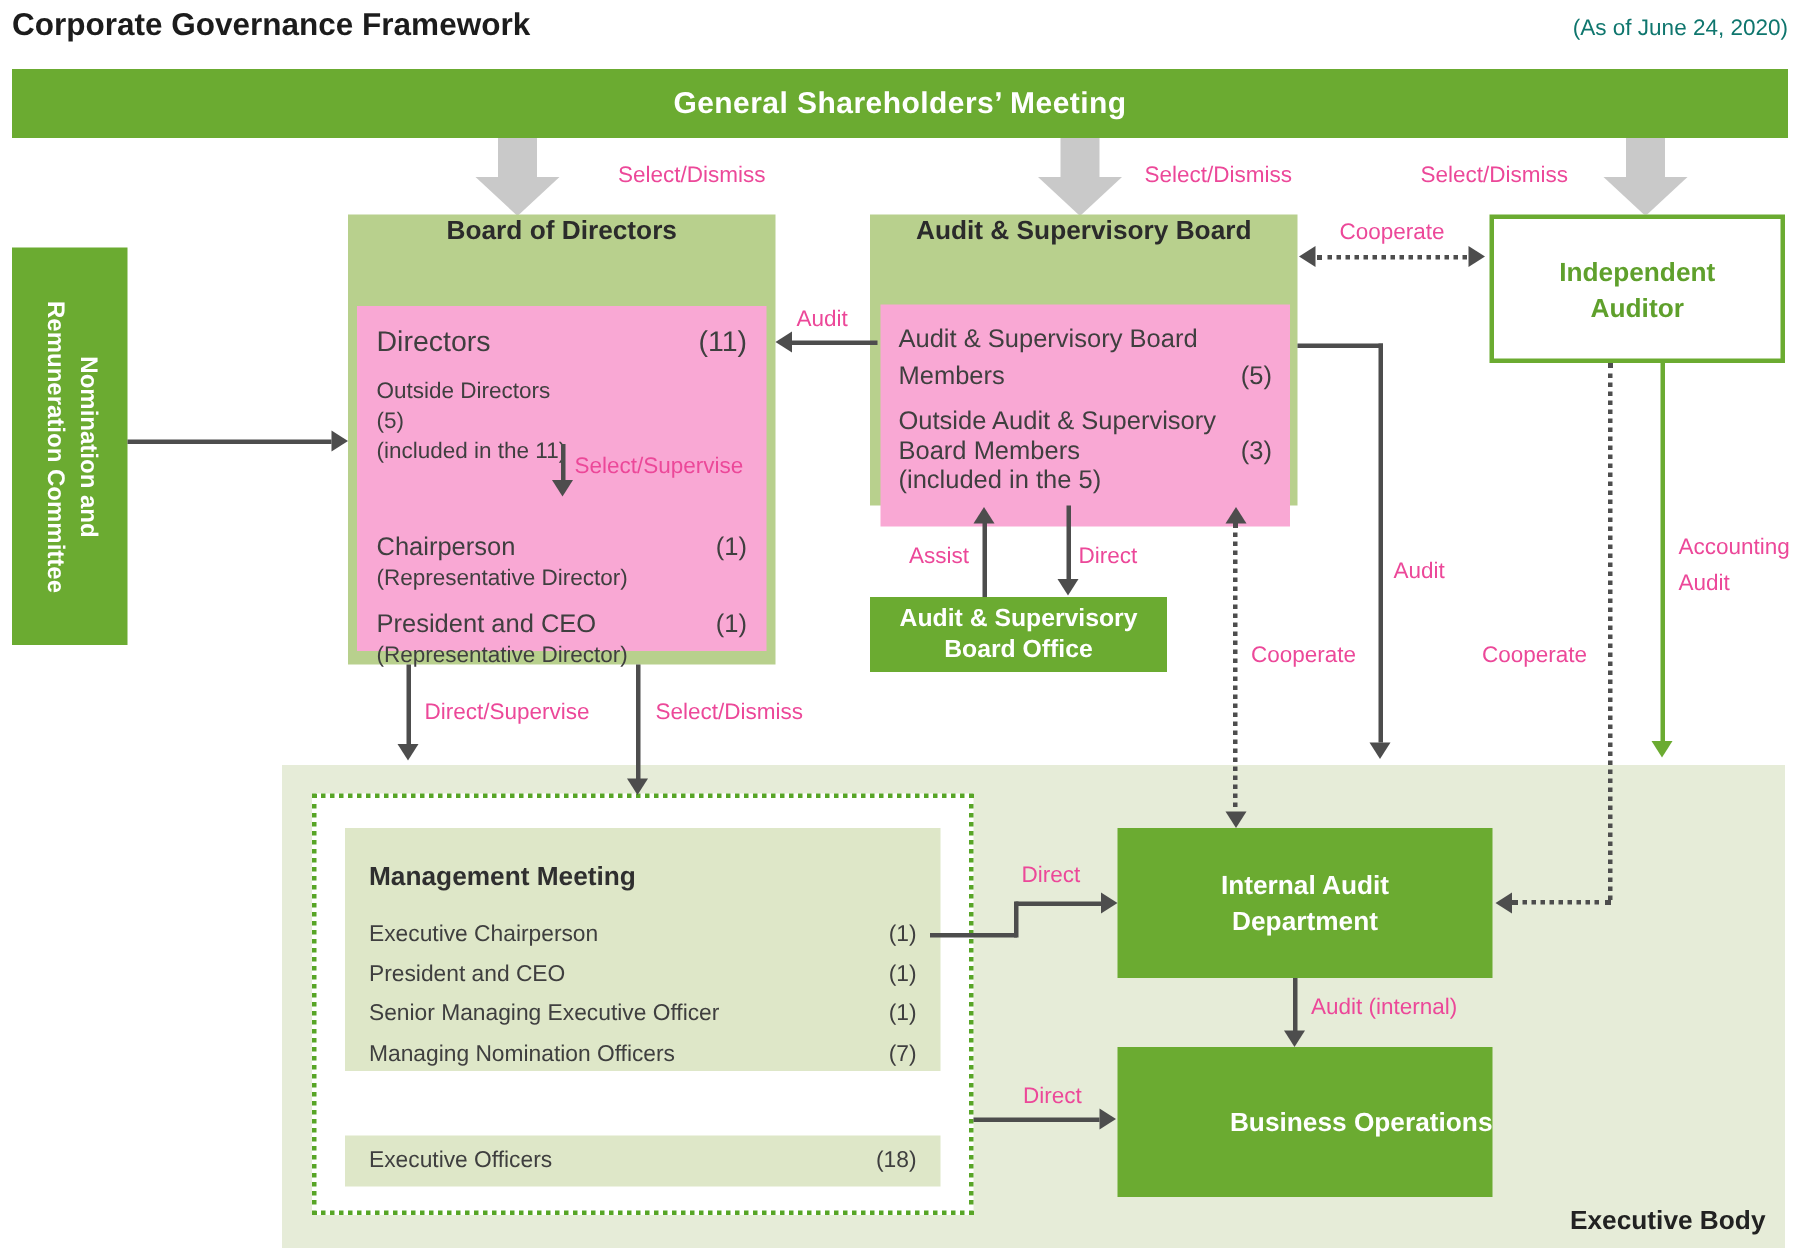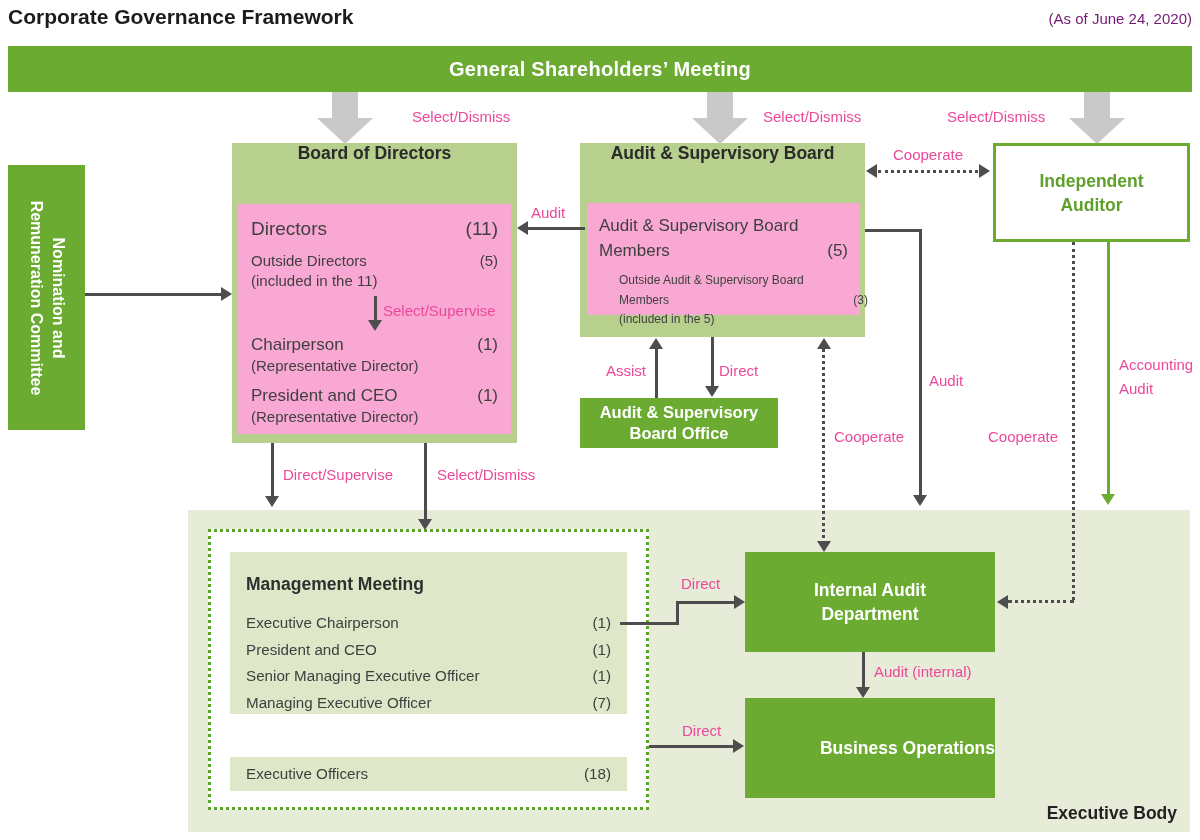--- a/index.html
+++ b/index.html
@@ -1,21 +1,21 @@
 <!DOCTYPE html>
 <html><head>
 <meta charset="utf-8">
 <style>
   html,body{margin:0;padding:0;background:#ffffff;}
   body{font-family:"Liberation Sans", sans-serif;}
   #page{position:relative;width:1200px;height:840px;background:#ffffff;overflow:hidden;}
   .abs{position:absolute;}
   
   .page-title{left:8px;top:5px;font-size:21px;font-weight:bold;color:#1c1c1c;}
-  .date-note{right:8px;top:10px;font-size:15px;color:#701a75;}
+  .date-note{right:8px;top:10px;font-size:15px;color:#0f766e;}
   
   .banner{left:8px;top:46px;width:1184px;height:46px;background:#6bab31;color:#fff;
           font-size:20px;font-weight:bold;text-align:center;line-height:46px;letter-spacing:.3px;}
   
   .gstem{position:absolute;width:26px;height:27px;background:#c9c9c9;}
   .ghead{position:absolute;width:0;height:0;border-left:28px solid transparent;
          border-right:28px solid transparent;border-top:26px solid #c9c9c9;}
   
   .green-box{background:#6bab31;color:#fff;font-weight:bold;}
   .lightbox{background:#b8d08d;}
@@ -25,30 +25,30 @@
   .nom-text{position:absolute;left:50%;top:50%;width:265px;
             transform:translate(-50%,-50%) rotate(90deg);
             text-align:center;font-size:16px;font-weight:bold;color:#fff;line-height:22px;}
   
   .bod{left:232px;top:143px;width:285px;height:300px;}
   .board-title{text-align:center;font-size:17.5px;font-weight:bold;color:#2b2b2b;}
   .bod-inner{left:238px;top:204px;width:273px;height:230px;padding:12px 13px;box-sizing:border-box;}
   .row-flex{display:flex;justify-content:space-between;color:#3f3f3f;}
   .r-big{font-size:19px;line-height:26px;margin-bottom:9px;}
   .r-mid{font-size:17px;line-height:23px;}
-  .r-sm{font-size:15px;line-height:20px;}
+  .r-sm{font-size:15px;line-height:20px;flex-direction:column;}
   .note{font-size:15px;line-height:20px;color:#3f3f3f;}
   .spacer42{height:42px;}
   .mb8{margin-bottom:8px;}
   
   .asb{left:580px;top:143px;width:285px;height:194px;}
-  .asb-inner{left:587px;top:203px;width:273px;height:112px;padding:10px 12px;box-sizing:border-box;color:#3f3f3f;}
+  .asb-inner{left:587px;top:203px;width:273px;height:148px;padding:10px 12px;box-sizing:border-box;color:#3f3f3f;}
   .asb-members{position:relative;font-size:17px;line-height:25px;max-width:205px;}
   .asb-members .cnt{position:absolute;right:-44px;top:25px;}
-  .asb-out{position:relative;font-size:12px;line-height:19.5px;max-width:225px;margin-top:8px;margin-left:20px;}
+  .asb-out{position:relative;font-size:17px;line-height:19.5px;max-width:225px;margin-top:8px;}
   .asb-out .cnt{position:absolute;right:-24px;top:20px;}
   
   .ia{left:993px;top:143px;width:197px;height:99px;background:#fff;border:3px solid #6bab31;
       box-sizing:border-box;display:flex;align-items:center;justify-content:center;}
   .ia-text{max-width:150px;text-align:center;font-size:17.5px;font-weight:bold;color:#5fa02c;line-height:24px;}
   
   .office{left:580px;top:398px;width:198px;height:50px;display:flex;align-items:center;justify-content:center;}
   .office-text{max-width:178px;text-align:center;font-size:16.5px;line-height:21.5px;}
   
   .exec{left:188px;top:510px;width:1002px;height:322px;background:#e6ecd8;}
@@ -173,21 +173,21 @@
       </div>
       <div class="mm-row">
         <span>President and CEO</span>
         <span>(1)</span>
       </div>
       <div class="mm-row">
         <span>Senior Managing Executive Officer</span>
         <span>(1)</span>
       </div>
       <div class="mm-row">
-        <span>Managing Executive Officer</span>
+        <span>Managing Nomination Officers</span>
         <span>(7)</span>
       </div>
     </div>
   </div>
 
   <div class="abs eo">
     <span>Executive Officers</span>
     <span>(18)</span>
   </div>
 

